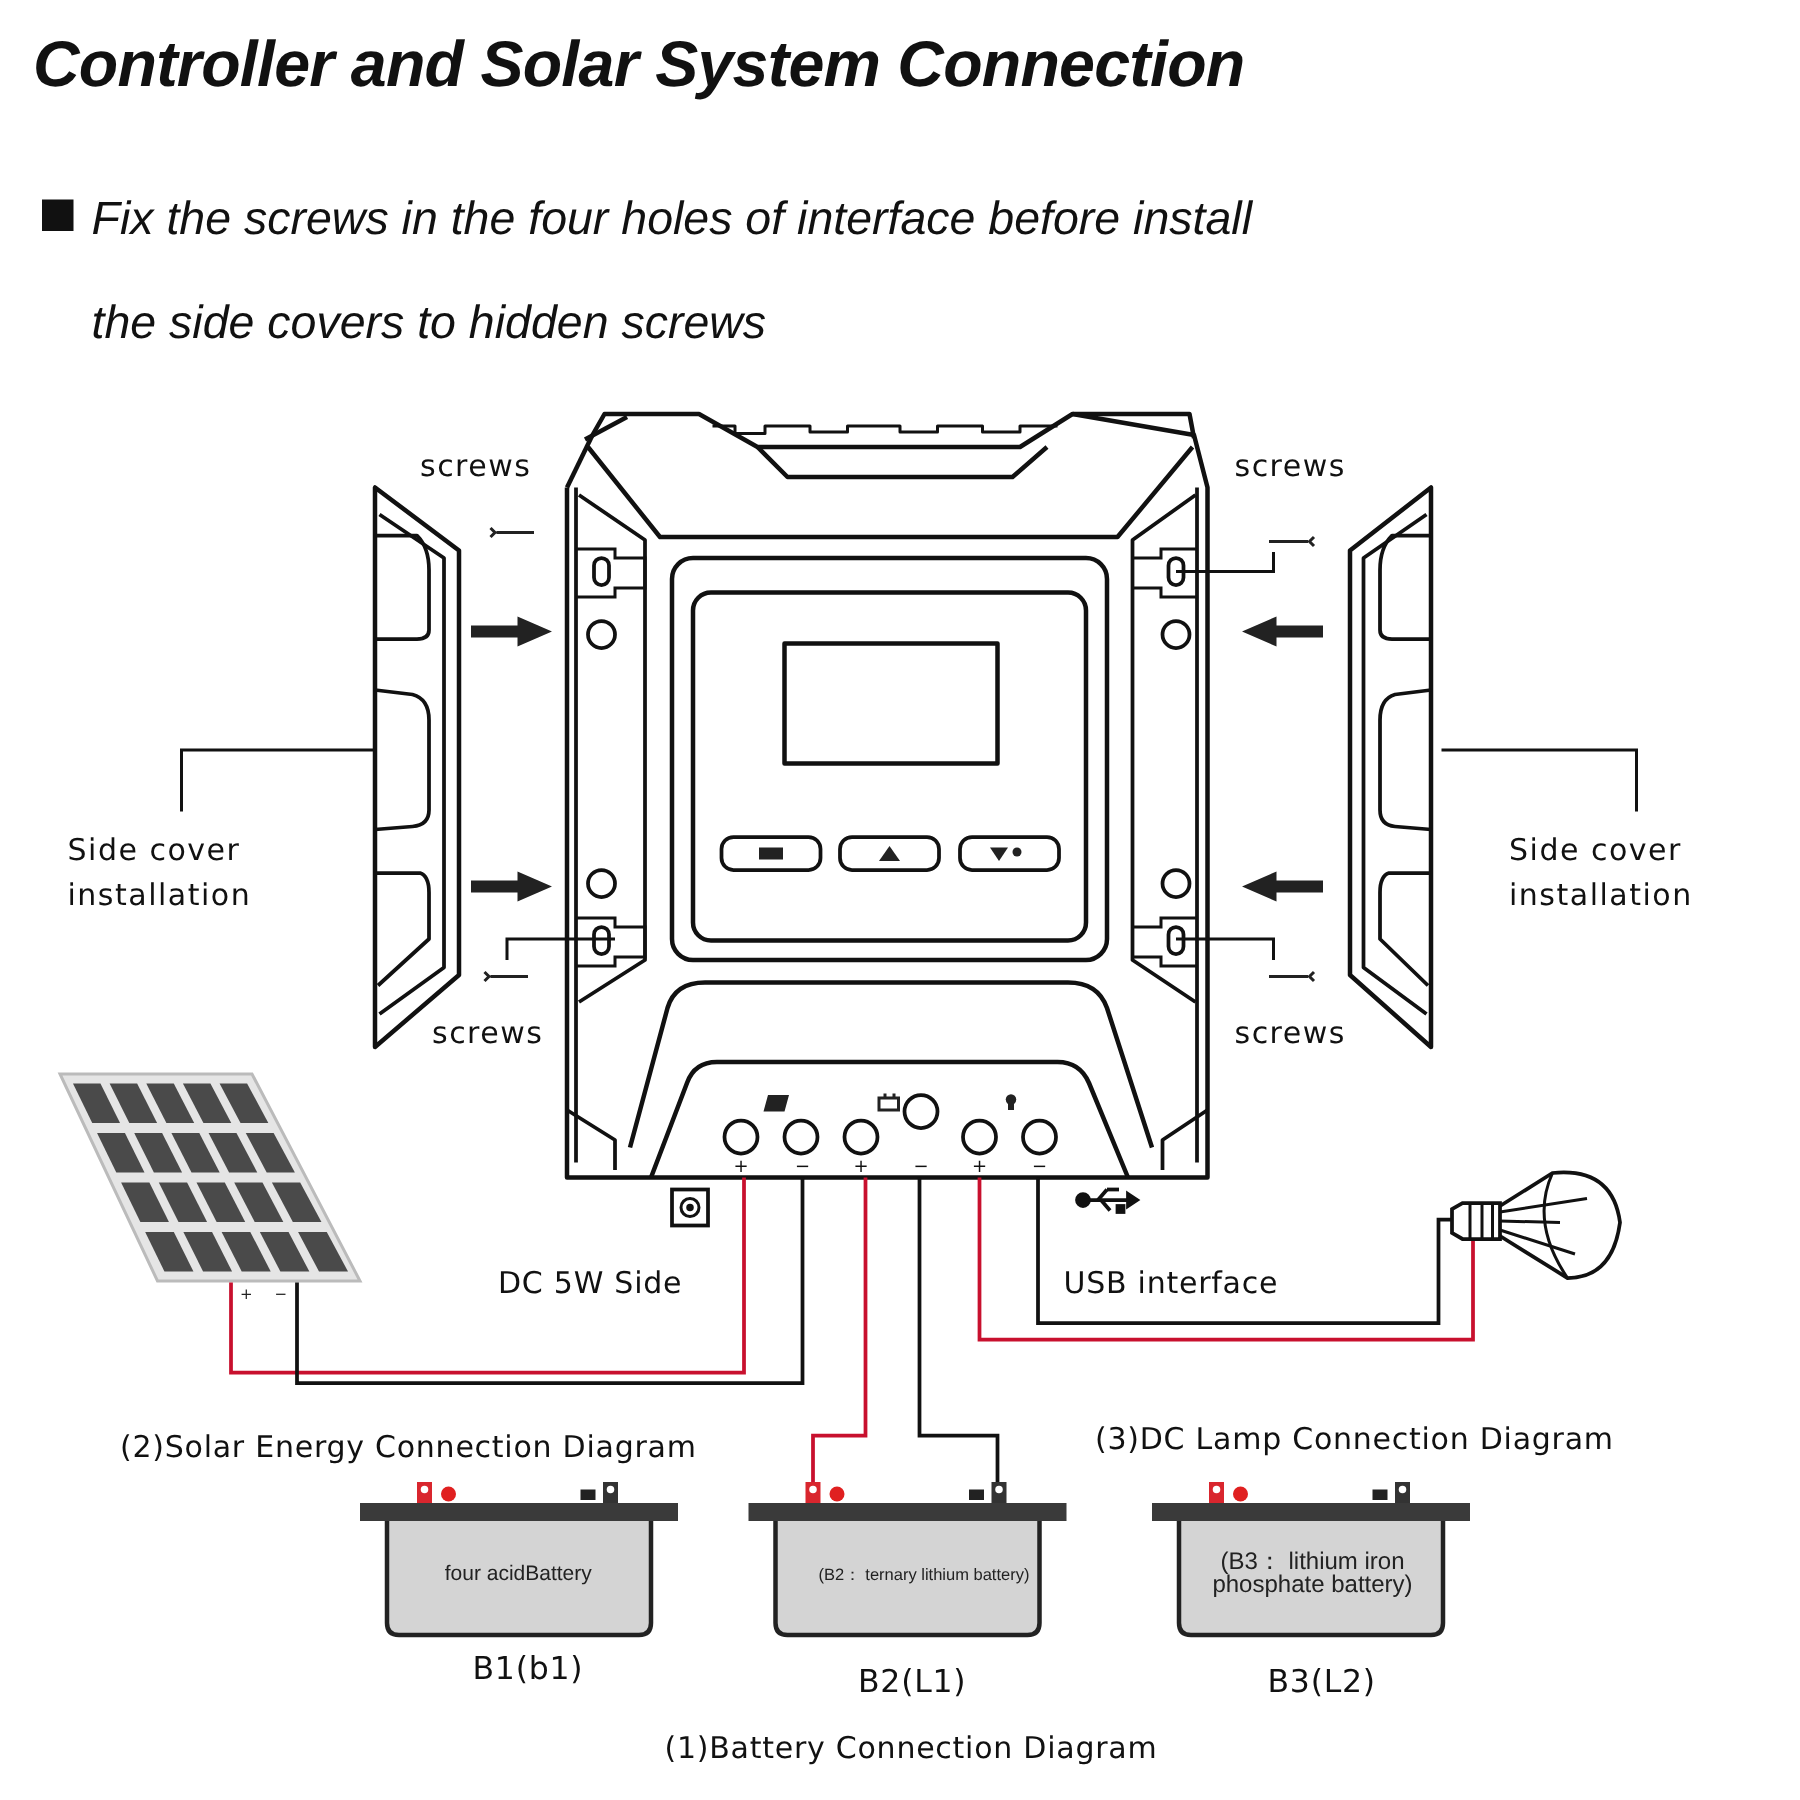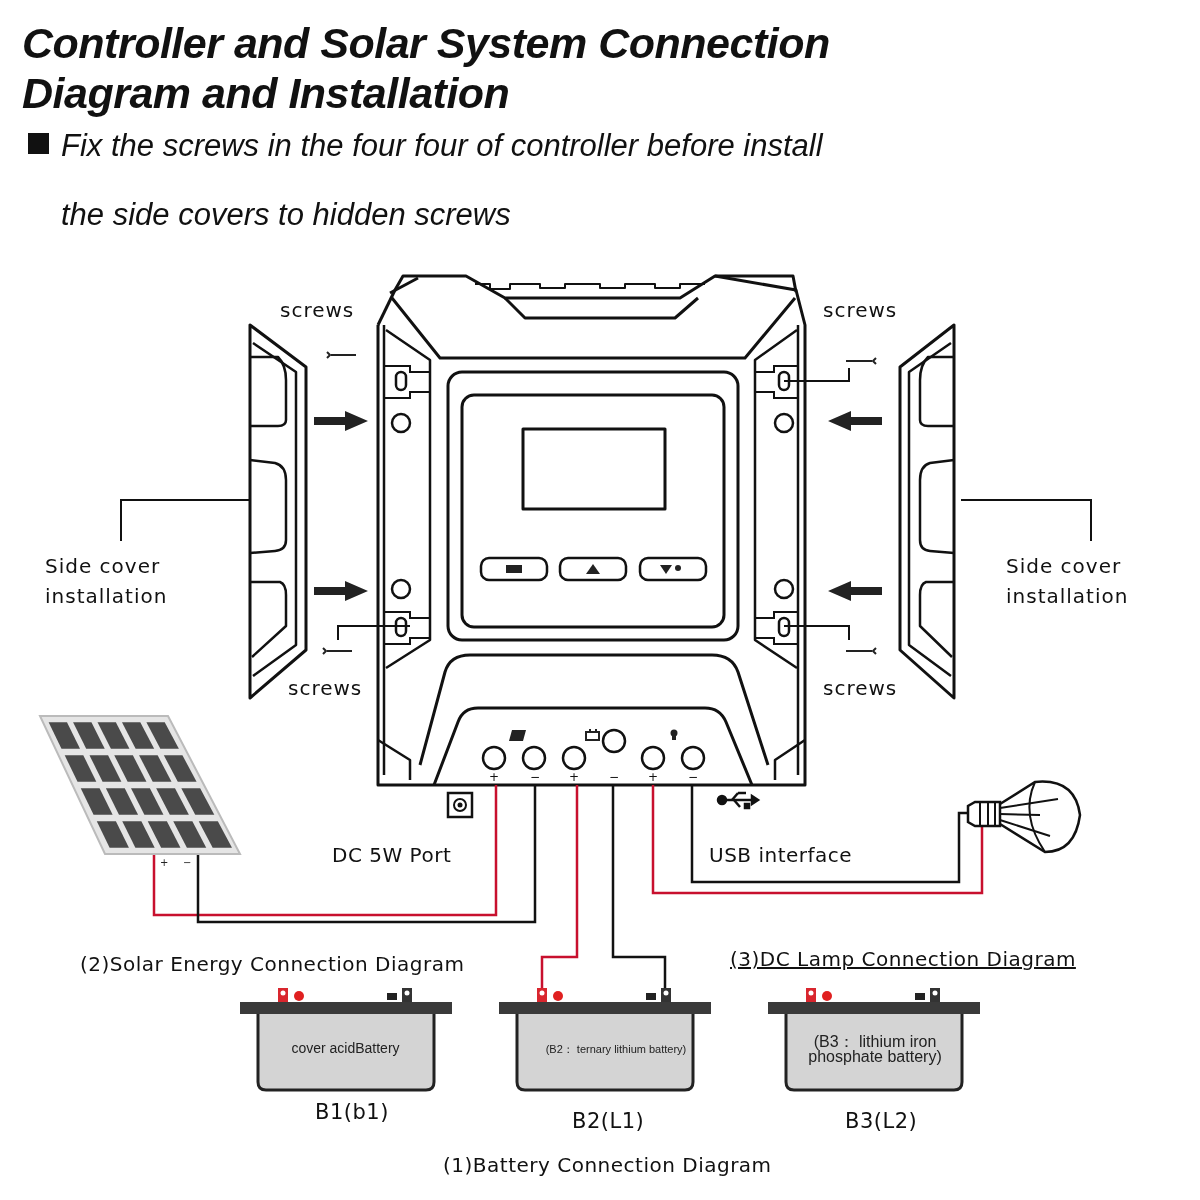--- a/index.html
+++ b/index.html
@@ -11,24 +11,23 @@
   .lbl { position:absolute; font-family:"DejaVu Sans", sans-serif; font-size:20px; color:#111; letter-spacing:1px; white-space:nowrap; }
   .lbl-small { position:absolute; font-family:"DejaVu Sans", sans-serif; font-size:20px; color:#111; letter-spacing:0.5px; white-space:nowrap; }
   svg { position:absolute; left:0; top:0; }
   .bat-text { position:absolute; text-align:center; font-family:"Liberation Sans", sans-serif; color:#222; }
 </style>
 </head>
 <body>
 
 <div class="title">
   <div>Controller and Solar System Connection</div>
-  <div>Diagram and Installation</div>
 </div>
 <div class="subtitle">
-  <span class="bullet"></span><span>Fix the screws in the four four of controller before install</span>
+  <span class="bullet"></span><span>Fix the screws in the four holes of interface before install</span>
   <span class="line2">the side covers to hidden screws</span>
 </div>
 
 <svg width="1200" height="1200" viewBox="0 0 1200 1200">
   <defs>
     <marker id="arr" markerWidth="4" markerHeight="4" refX="0" refY="2" orient="auto"></marker>
   </defs>
 
   <g fill="none" stroke="#111" stroke-width="3" stroke-linejoin="round">
 
@@ -264,28 +263,28 @@
 <div class="lbl" style="left:280px; top:298px;">screws</div>
 <div class="lbl" style="left:823px; top:298px;">screws</div>
 <div class="lbl" style="left:288px; top:676px;">screws</div>
 <div class="lbl" style="left:823px; top:676px;">screws</div>
 
 <div class="lbl" style="left:45px; top:554px;">Side cover</div>
 <div class="lbl" style="left:45px; top:584px;">installation</div>
 <div class="lbl" style="left:1006px; top:554px;">Side cover</div>
 <div class="lbl" style="left:1006px; top:584px;">installation</div>
 
-<div class="lbl-small" style="left:332px; top:843px;">DC 5W Port</div>
+<div class="lbl-small" style="left:332px; top:843px;">DC 5W Side</div>
 <div class="lbl-small" style="left:709px; top:843px;">USB interface</div>
 <div class="lbl-small" style="left:80px; top:952px;">(2)Solar Energy Connection Diagram</div>
-<div class="lbl-small" style="left:730px; top:947px;text-decoration:underline;">(3)DC Lamp Connection Diagram</div>
+<div class="lbl-small" style="left:730px; top:947px;">(3)DC Lamp Connection Diagram</div>
 <div class="lbl-small" style="left:443px; top:1153px;">(1)Battery Connection Diagram</div>
 
 <div class="bat-text" style="left:258px; top:1040px; width:175px; font-size:14px;">
-  <div>cover acidBattery</div>
+  <div>four acidBattery</div>
 </div>
 <div class="bat-text" style="left:516px; top:1042px; width:200px; font-size:11px;">
   <div>(B2： ternary lithium battery)</div>
 </div>
 <div class="bat-text" style="left:785px; top:1034px; width:180px; font-size:16px; line-height:15px;">
   <div>(B3： lithium iron</div>
   <div>phosphate battery)</div>
 </div>
 <div class="lbl-small" style="left:315px; top:1100px; font-size:21px;">B1(b1)</div>
 <div class="lbl-small" style="left:572px; top:1109px; font-size:21px;">B2(L1)</div>

